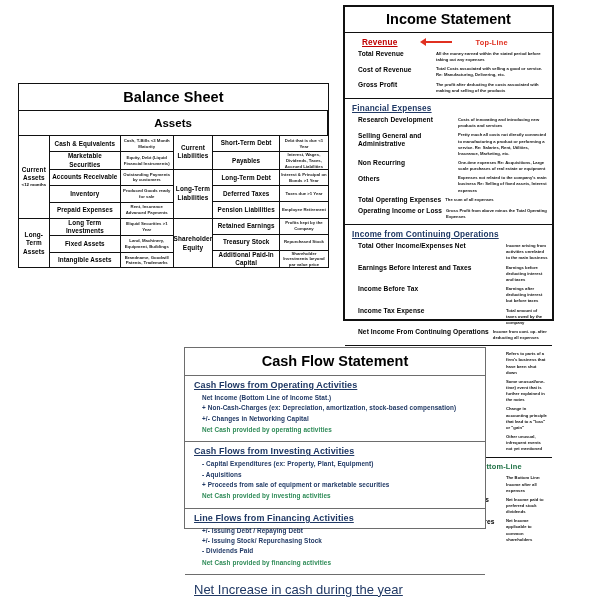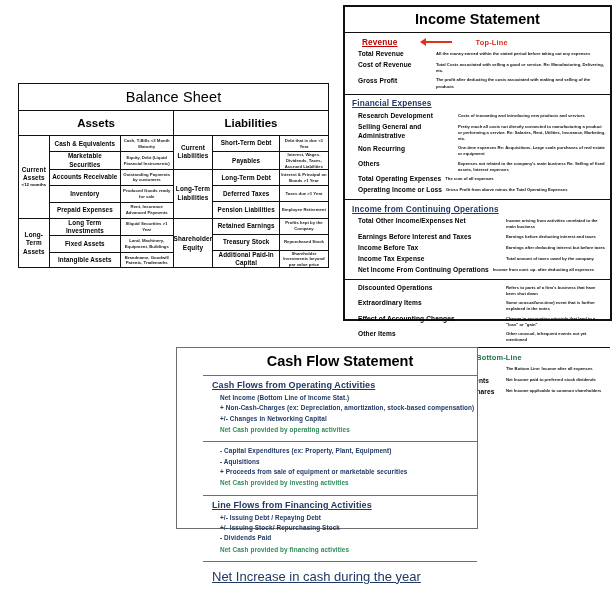--- a/index.html
+++ b/index.html
@@ -29,21 +29,21 @@
     top: 83px;
     width: 311px;
     height: 185px;
     border: 1.6px solid #111;
   }
   #balance-sheet .bs-title {
     height: 26px;
     line-height: 26px;
     text-align: center;
     font-size: 14.5px;
-    font-weight: normal;
+    font-weight: bold;
     border-bottom: 1.2px solid #111;
     letter-spacing: .1px;
   }
   .bs-subhead {
     display: flex;
     height: 24px;
     border-bottom: 1.2px solid #111;
   }
   .bs-subhead > div {
     flex: 1 1 50%;
@@ -129,21 +129,21 @@
     color: #222;
     line-height: 1.34;
     padding: 0 1px;
     box-sizing: border-box;
   }
 
   
   #income-statement {
     left: 343px;
     top: 5px;
-    width: 269px;
+    width: 211px;
     height: 316px;
     border: 2px solid #111;
   }
   #income-statement .is-title {
     height: 25px;
     line-height: 25px;
     text-align: center;
     font-size: 14.5px;
     font-weight: bold;
     border-bottom: 1.4px solid #111;
@@ -218,27 +218,26 @@
     font-size: 4.2px;
     font-weight: bold;
     color: #111;
     line-height: 1.45;
     flex: 1 1 auto;
     padding-top: .8px;
   }
 
   
   #cash-flow {
-    left: 176px;
+    left: 184px;
     top: 347px;
     width: 302px;
     height: 182px;
     border: 1.4px solid #6d6d6d;
     box-sizing: border-box;
-    padding-left: 26px;
   }
   #cash-flow .cf-title {
     height: 27px;
     line-height: 27px;
     text-align: center;
     font-size: 14.5px;
     font-weight: bold;
     border-bottom: 1.2px solid #6d6d6d;
   }
   .cf-block {
@@ -281,21 +280,20 @@
     text-decoration: underline;
   }
 </style>
 </head>
 <body>
 
 <div class="panel" id="balance-sheet">
   <div class="bs-title">Balance Sheet</div>
   <div class="bs-subhead">
     <div>Assets</div>
-    <div>Liabilities</div>
   </div>
   <div class="bs-body">
 
     <div class="bs-half left">
       <div class="grp-col">
         <div class="grp-cell" style="flex:5 1 0">
           <span>Current Assets</span>
           <span class="sub">&lt;12 months</span>
         </div>
         <div class="grp-cell" style="flex:3 1 0">
@@ -519,20 +517,21 @@
 
   <div class="cf-block">
     <div class="cf-head">Cash Flows from Operating Activities</div>
     <div class="cf-line">Net Income (Bottom Line of Income Stat.)</div>
     <div class="cf-line">+ Non-Cash-Charges (ex: Depreciation, amortization, stock-based compensation)</div>
     <div class="cf-line">+/- Changes in Networking Capital</div>
     <div class="cf-net">Net Cash provided by operating activities</div>
   </div>
 
   <div class="cf-block">
+    <div class="cf-head">Cash Flows from Investing Activities</div>
     <div class="cf-line">- Capital Expenditures (ex: Property, Plant, Equipment)</div>
     <div class="cf-line">- Aquisitions</div>
     <div class="cf-line">+ Proceeds from sale of equipment or marketable securities</div>
     <div class="cf-net">Net Cash provided by investing activities</div>
   </div>
 
   <div class="cf-block">
     <div class="cf-head">Line Flows from Financing Activities</div>
     <div class="cf-line">+/- Issuing Debt / Repaying Debt</div>
     <div class="cf-line">+/- Issuing Stock/ Repurchasing Stock</div>

